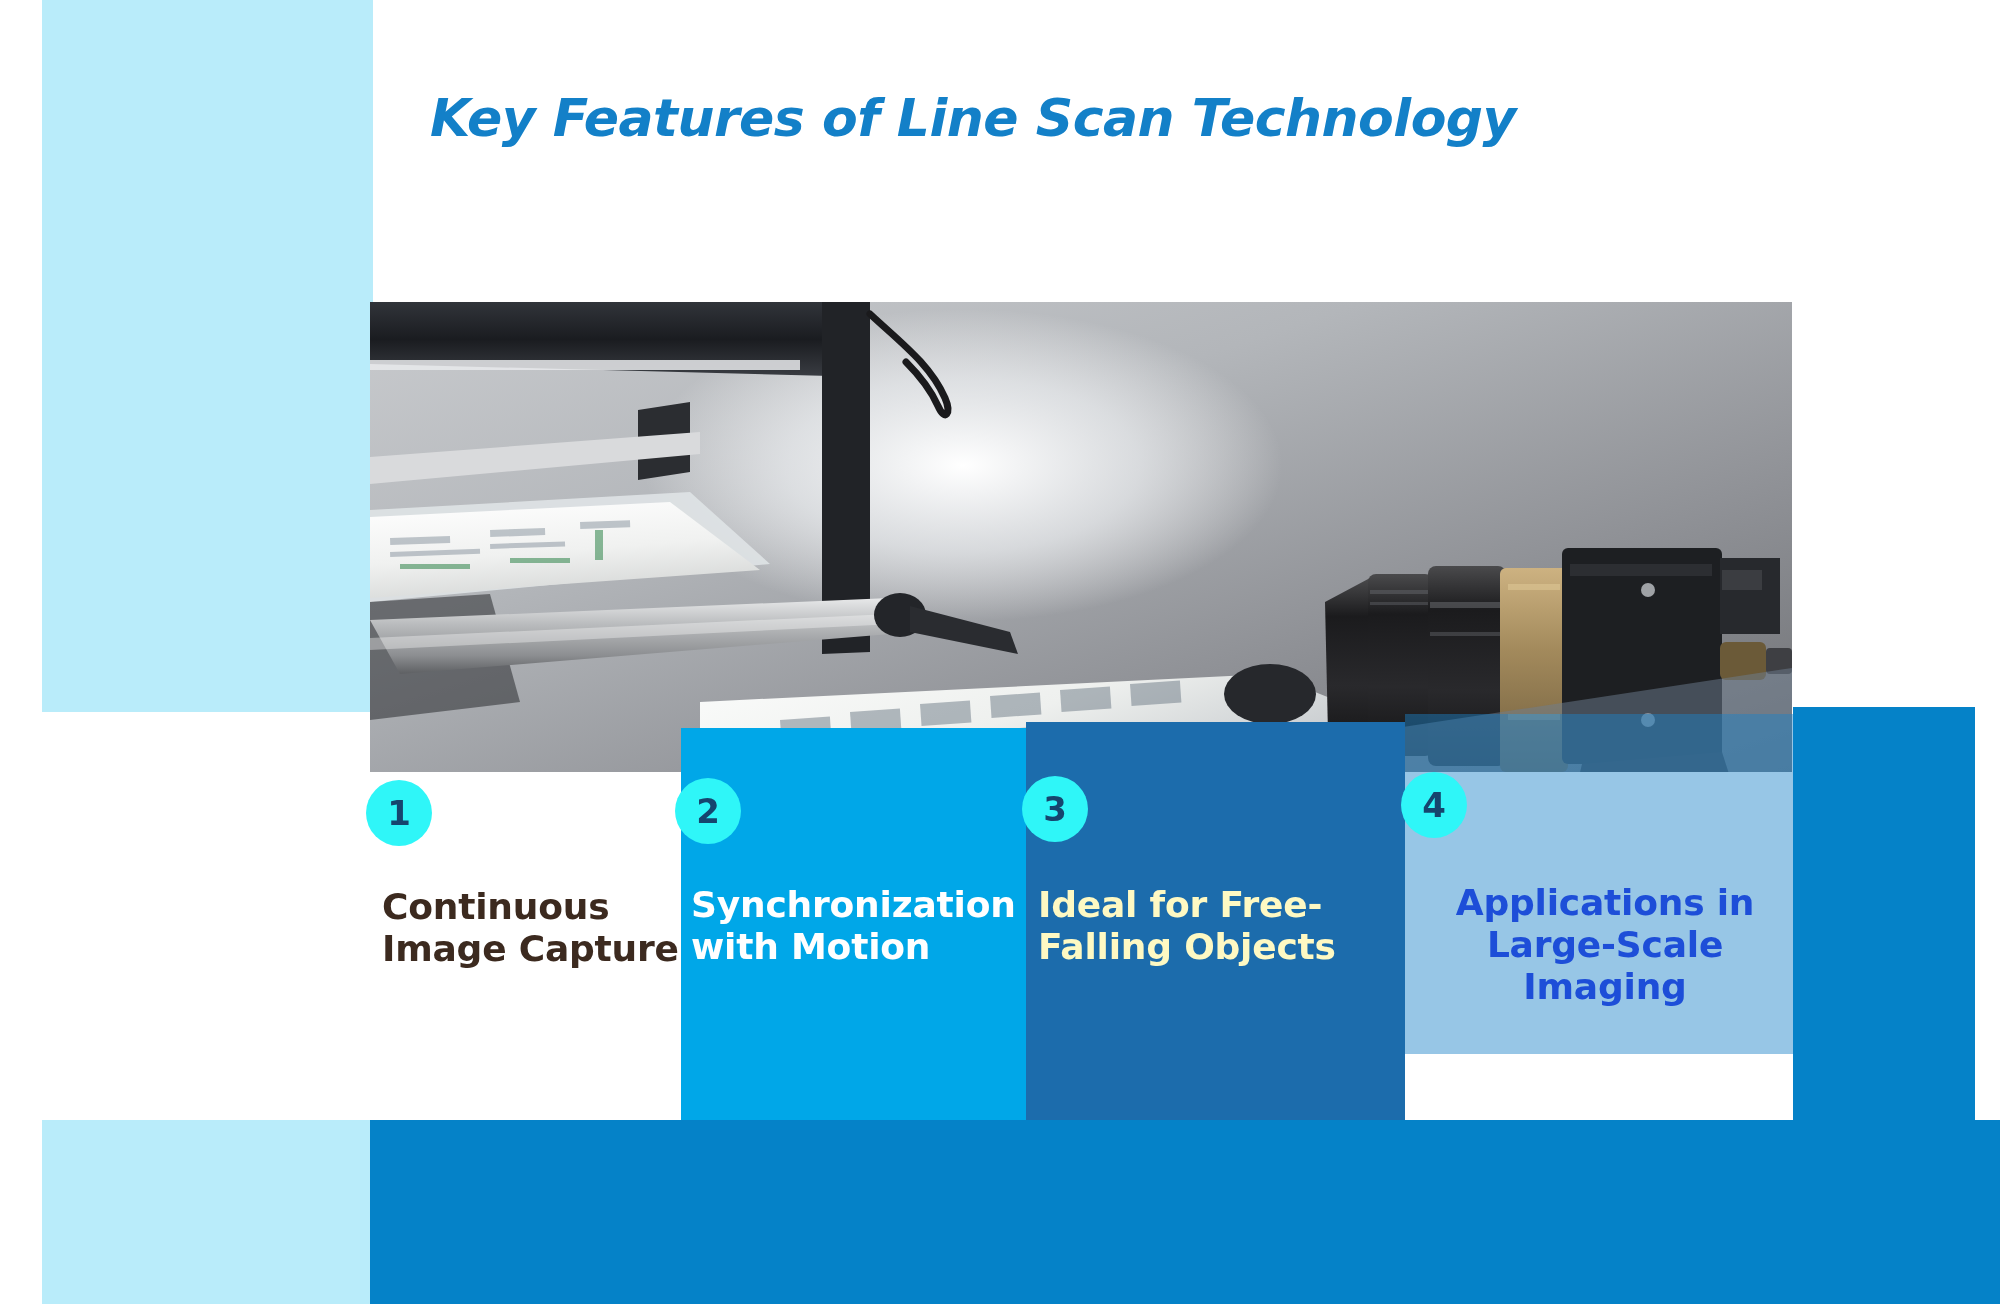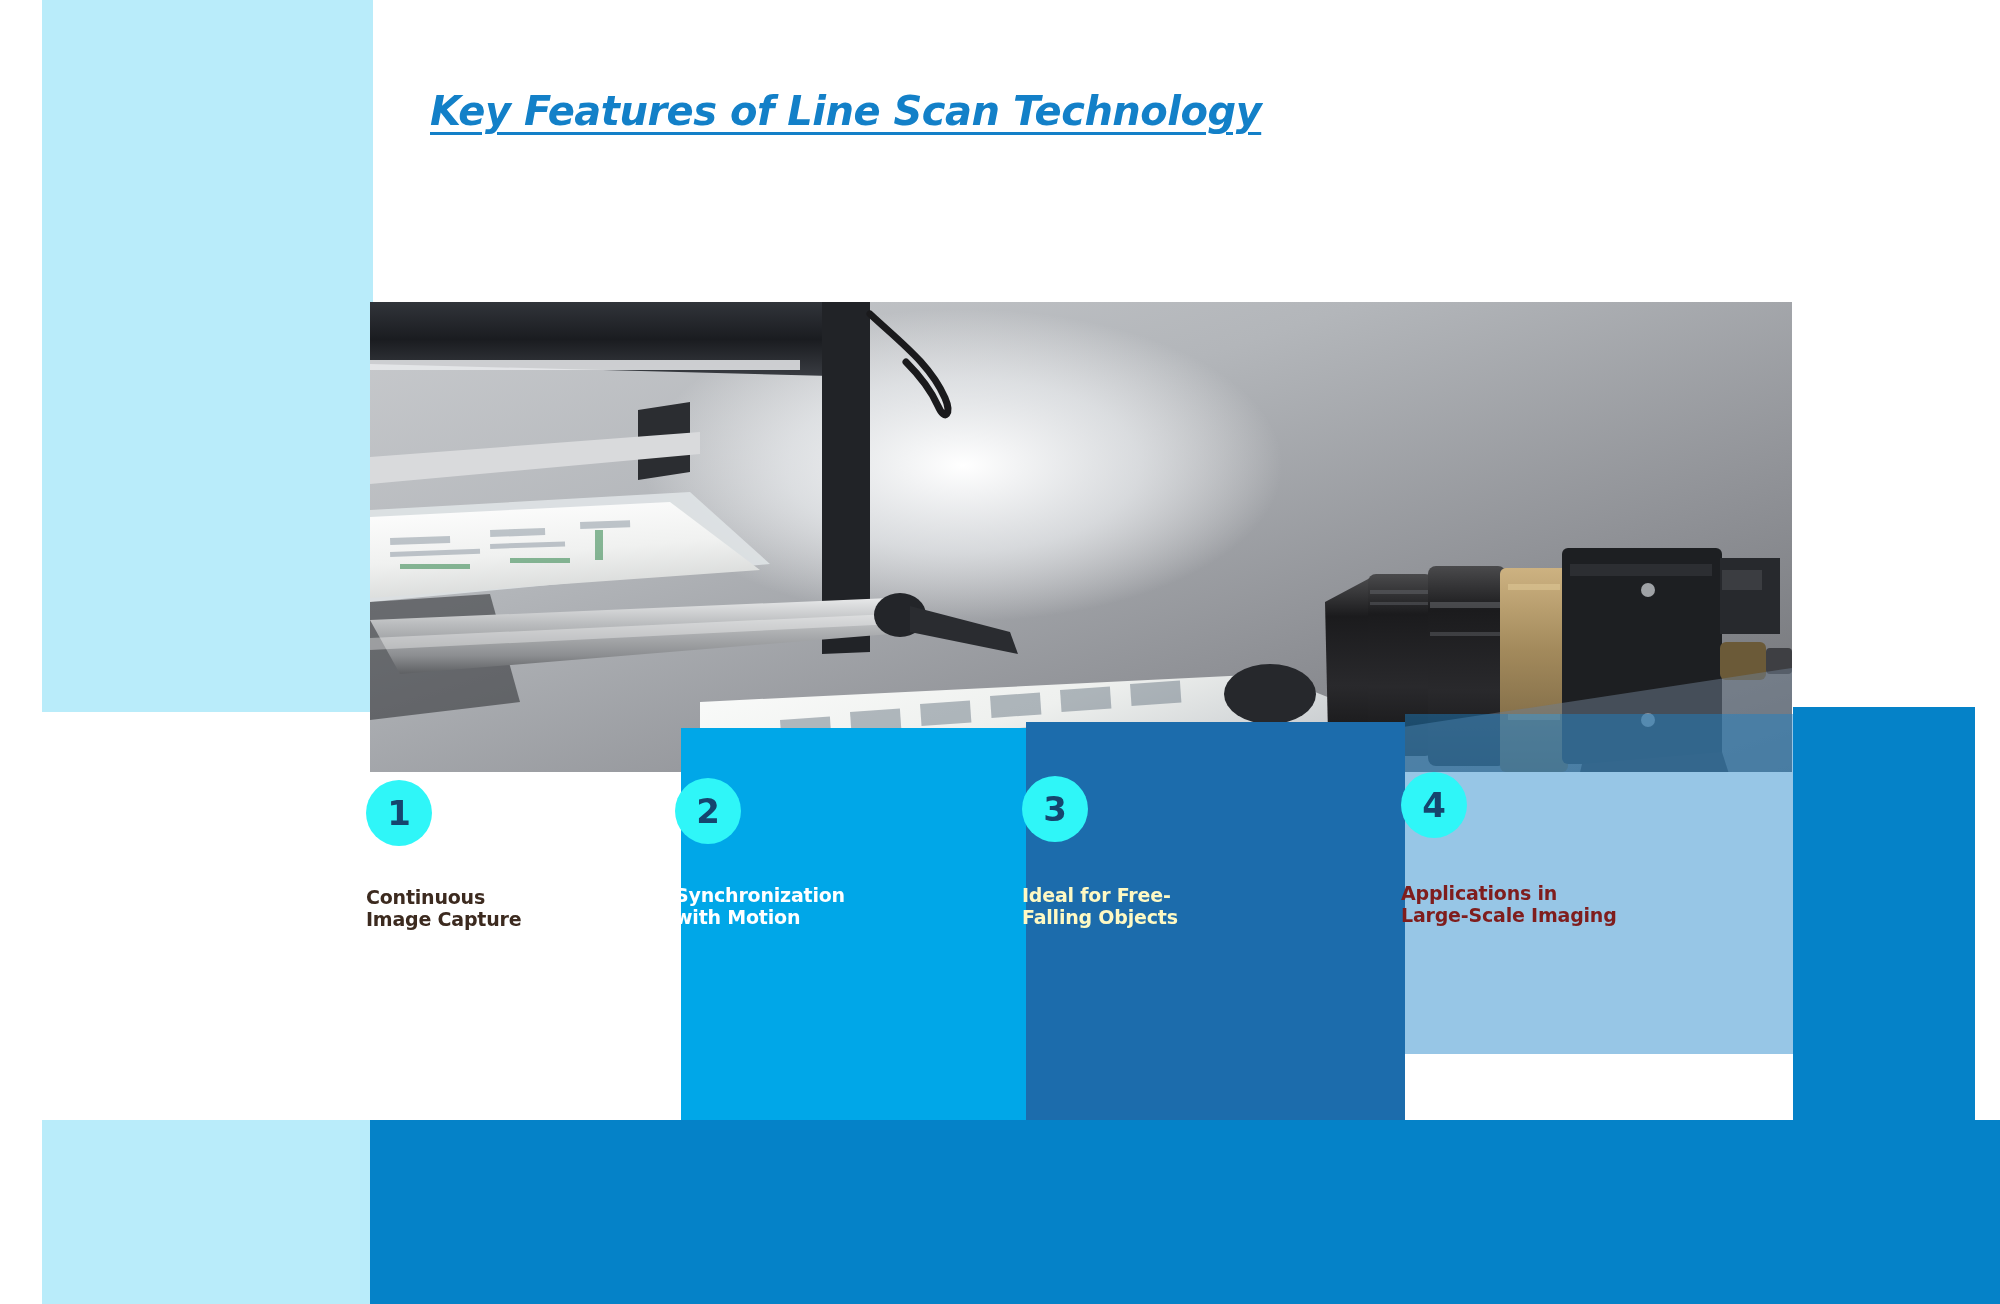--- a/index.html
+++ b/index.html
@@ -24,23 +24,22 @@
     overflow:hidden;background:#8a8d92;
   }
   .photo svg{display:block;width:100%;height:100%;}
 
   
   .title-wrap{position:absolute;left:430px;top:88px;width:1300px;height:70px;}
   .title{
     margin:0;
     font-family:"DejaVu Sans",sans-serif;
     font-weight:bold;font-style:italic;
-    font-size:40px;letter-spacing:-0.5px;
+    font-size:52px;letter-spacing:-0.5px;
     color:#1380c8;
-    text-decoration:underline;
     text-underline-offset:7px;
     text-decoration-thickness:3px;
     white-space:nowrap;
   }
 
   
   .card{position:absolute;box-sizing:border-box;}
   .card-1{left:370px;top:728px;width:311px;height:392px;background:transparent;}
   .card-2{left:681px;top:728px;width:345px;height:392px;background:#00a7e8;}
   .card-3{left:1026px;top:722px;width:379px;height:398px;background:#1c6cac;}
@@ -57,28 +56,29 @@
   }
   .card-1 .badge{left:-4px;top:52px;}
   .card-2 .badge{left:-6px;top:50px;}
   .card-3 .badge{left:-4px;top:54px;}
   .card-4 .badge{left:-4px;top:58px;}
 
   .card-text{
     position:absolute;
     font-family:"DejaVu Sans",sans-serif;
     font-weight:bold;
-    font-size:19px;line-height:1.17;
+    font-size:36px;line-height:1.17;
     letter-spacing:-0.2px;
     white-space:pre-line;
+    margin-left:16px;
   }
   .card-1 .card-text{left:-4px;top:158px;color:#3c2a1f;}
   .card-2 .card-text{left:-6px;top:156px;color:#ffffff;}
   .card-3 .card-text{left:-4px;top:162px;color:#fef9c3;}
-  .card-4 .card-text{left:-4px;top:168px;color:#7f1d1d;}
+  .card-4 .card-text{left:-4px;top:168px;color:#1d4ed8;text-align:center;}
 </style>
 </head>
 <body>
 
 <div class="stage">
 
   <div class="bg-lightband-top"></div>
   <div class="bg-lightband-bottom"></div>
   <div class="bg-blue-bottom"></div>
   <div class="bg-blue-right"></div>

